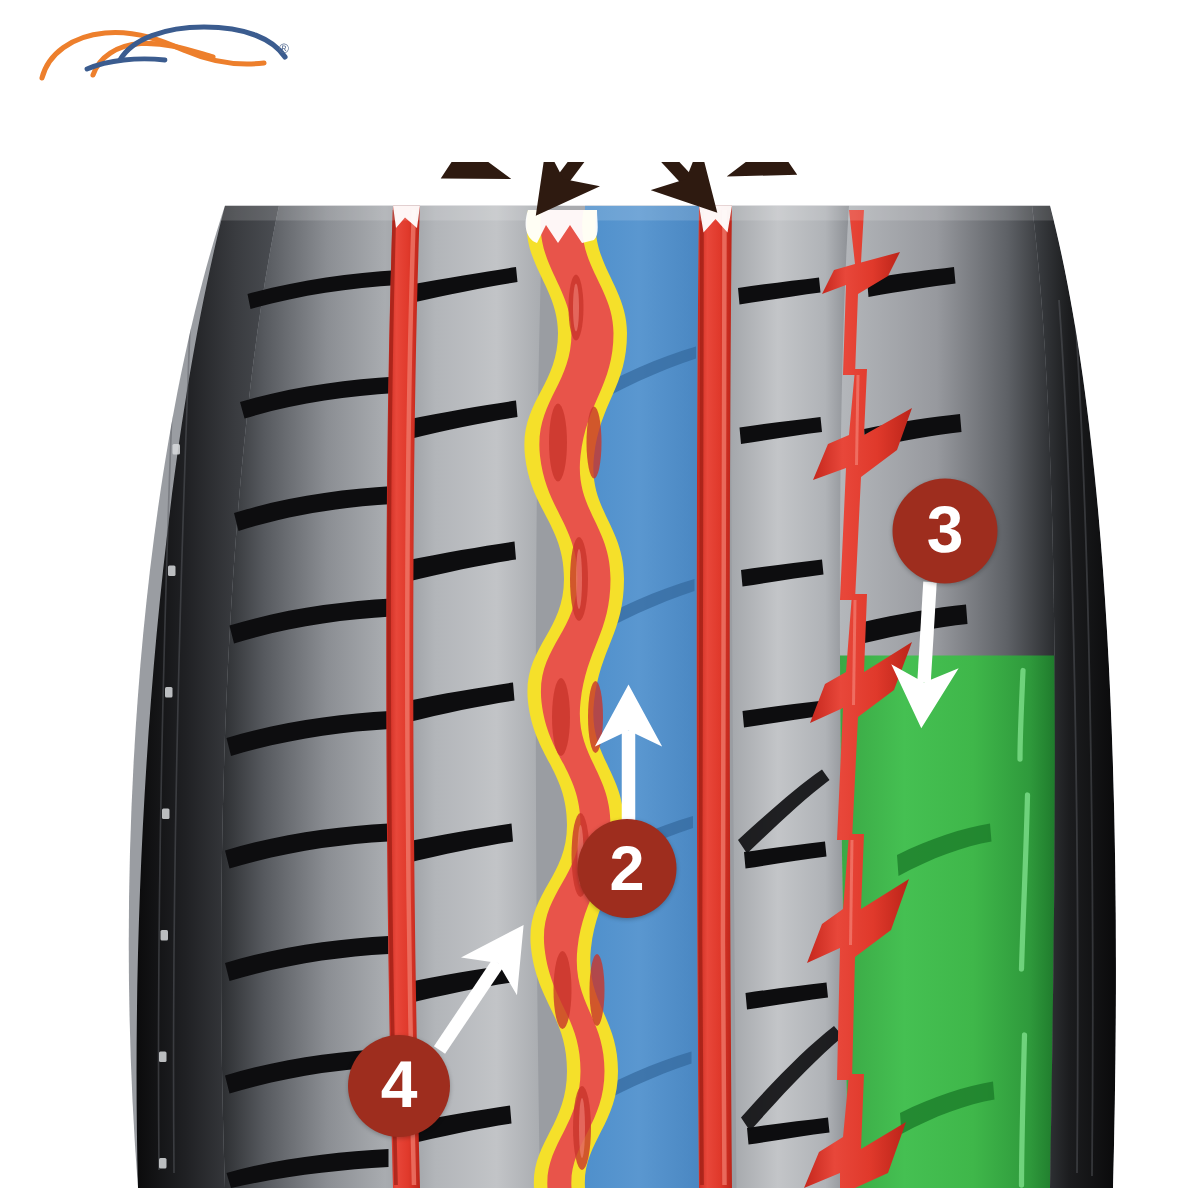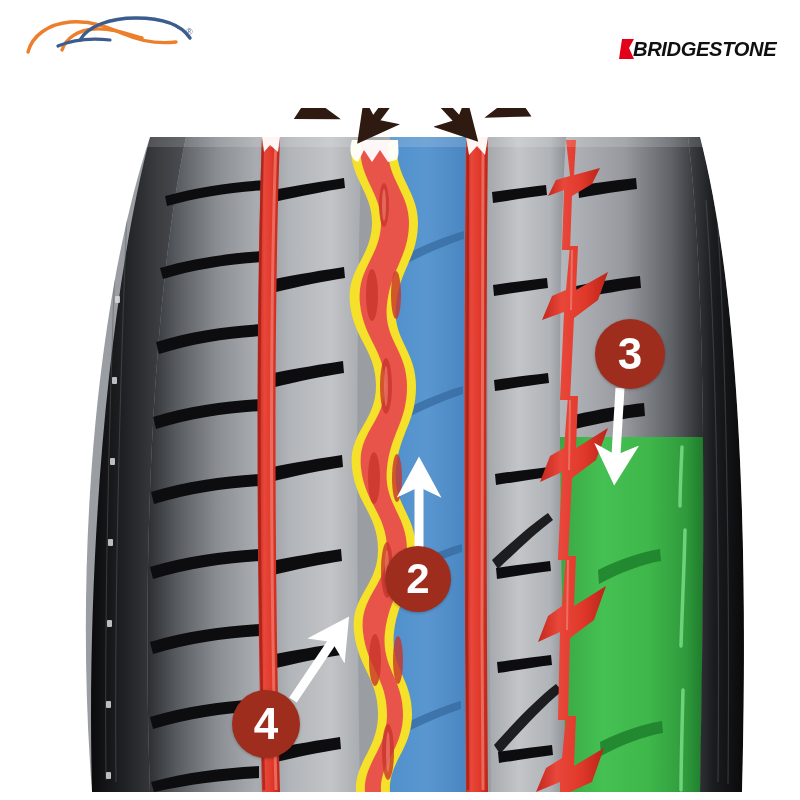--- a/index.html
+++ b/index.html
@@ -425,22 +425,16 @@
     <div id="brand-logo-4tochki">
       <svg width="200" height="48" viewBox="0 0 200 48" xmlns="http://www.w3.org/2000/svg">
         <path d="M 10,42 C 14,26 30,14 52,12 C 74,10 92,18 106,24 C 122,31 140,34 158,32" fill="none" stroke="#ED7F2C" stroke-width="3.4" stroke-linecap="round"></path>
         <path d="M 44,40 C 48,28 60,20 76,19 C 94,18 110,24 124,28" fill="none" stroke="#ED7F2C" stroke-width="3.4" stroke-linecap="round"></path>
         <path d="M 62,30 C 70,16 92,8 118,8 C 146,8 164,16 172,28" fill="none" stroke="#3B5C8F" stroke-width="3.4" stroke-linecap="round"></path>
         <path d="M 40,36 C 54,30 74,28 92,30" fill="none" stroke="#3B5C8F" stroke-width="3.2" stroke-linecap="round"></path>
       </svg>
       <div id="logo-reg-mark">®</div>
     </div>
 
-    <div id="brand-logo-bridgestone">
-      <svg id="bridgestone-mark" viewBox="0 0 15 20" xmlns="http://www.w3.org/2000/svg">
-        <path d="M 3,0 L 15,0 L 10,9 L 15,20 L 0,20 Z" fill="#E2001A"></path>
-      </svg>
-      <div id="bridgestone-wordmark">BRIDGESTONE</div>
-    </div>
 
   </div>
 
 </div>
 
 </body></html>

